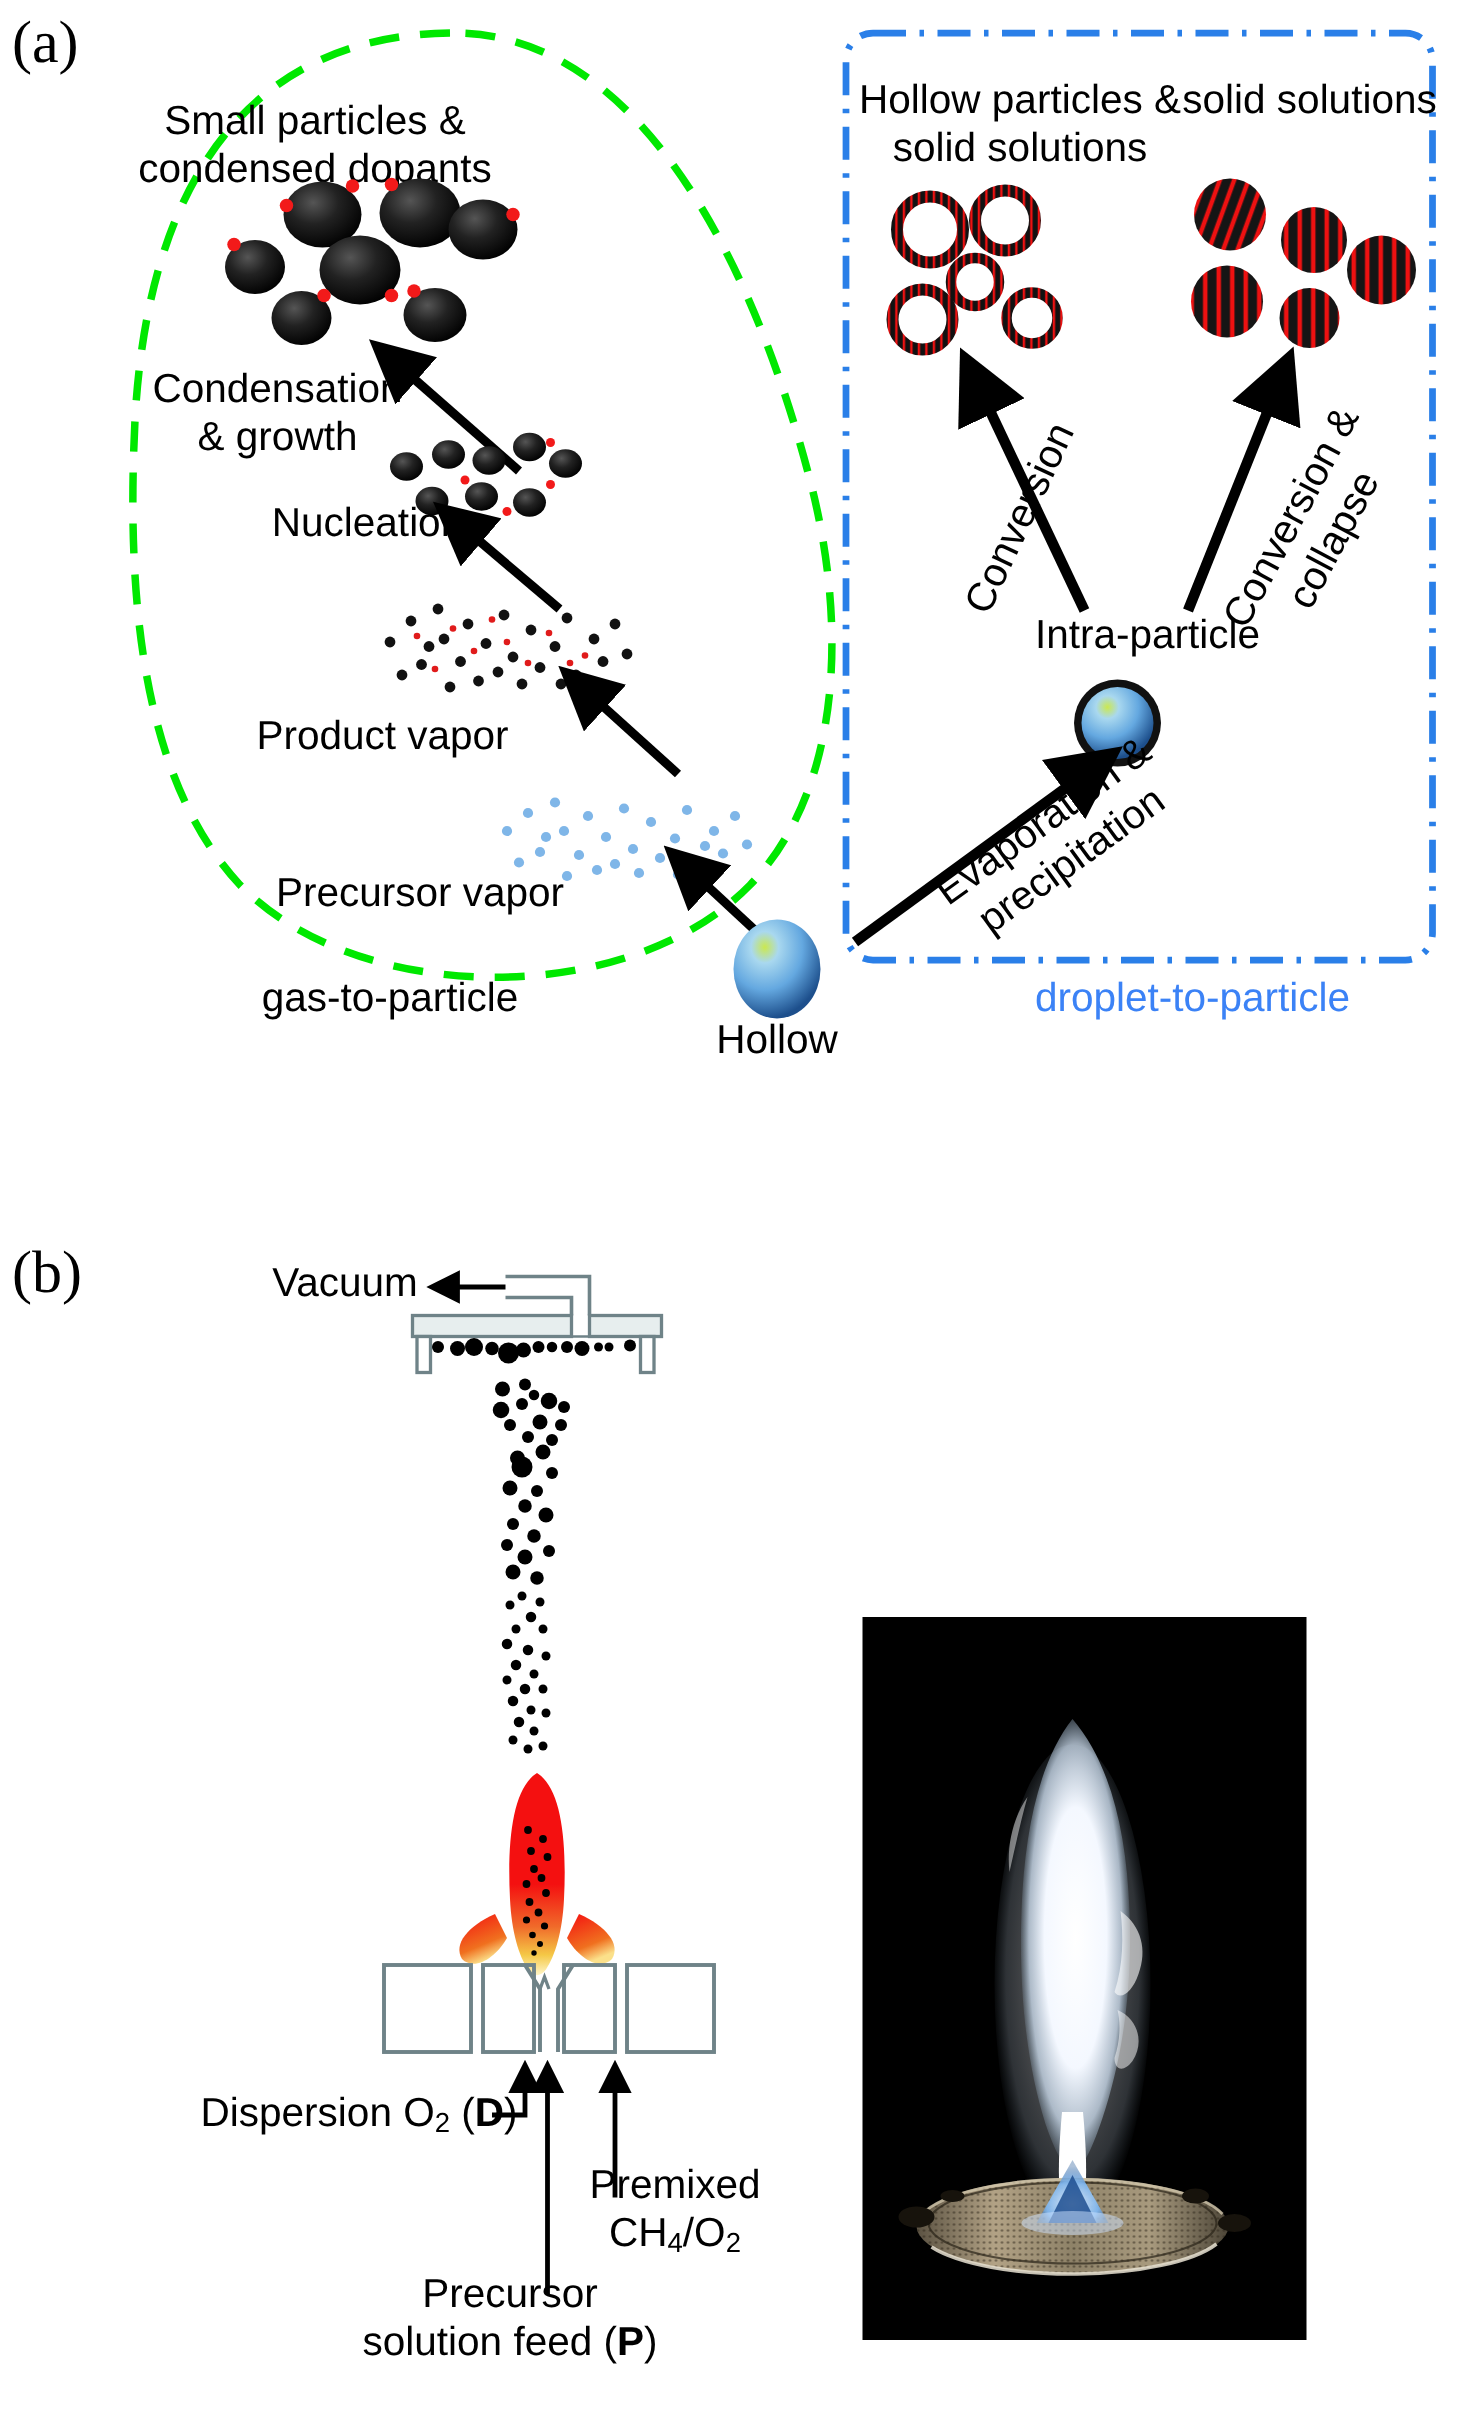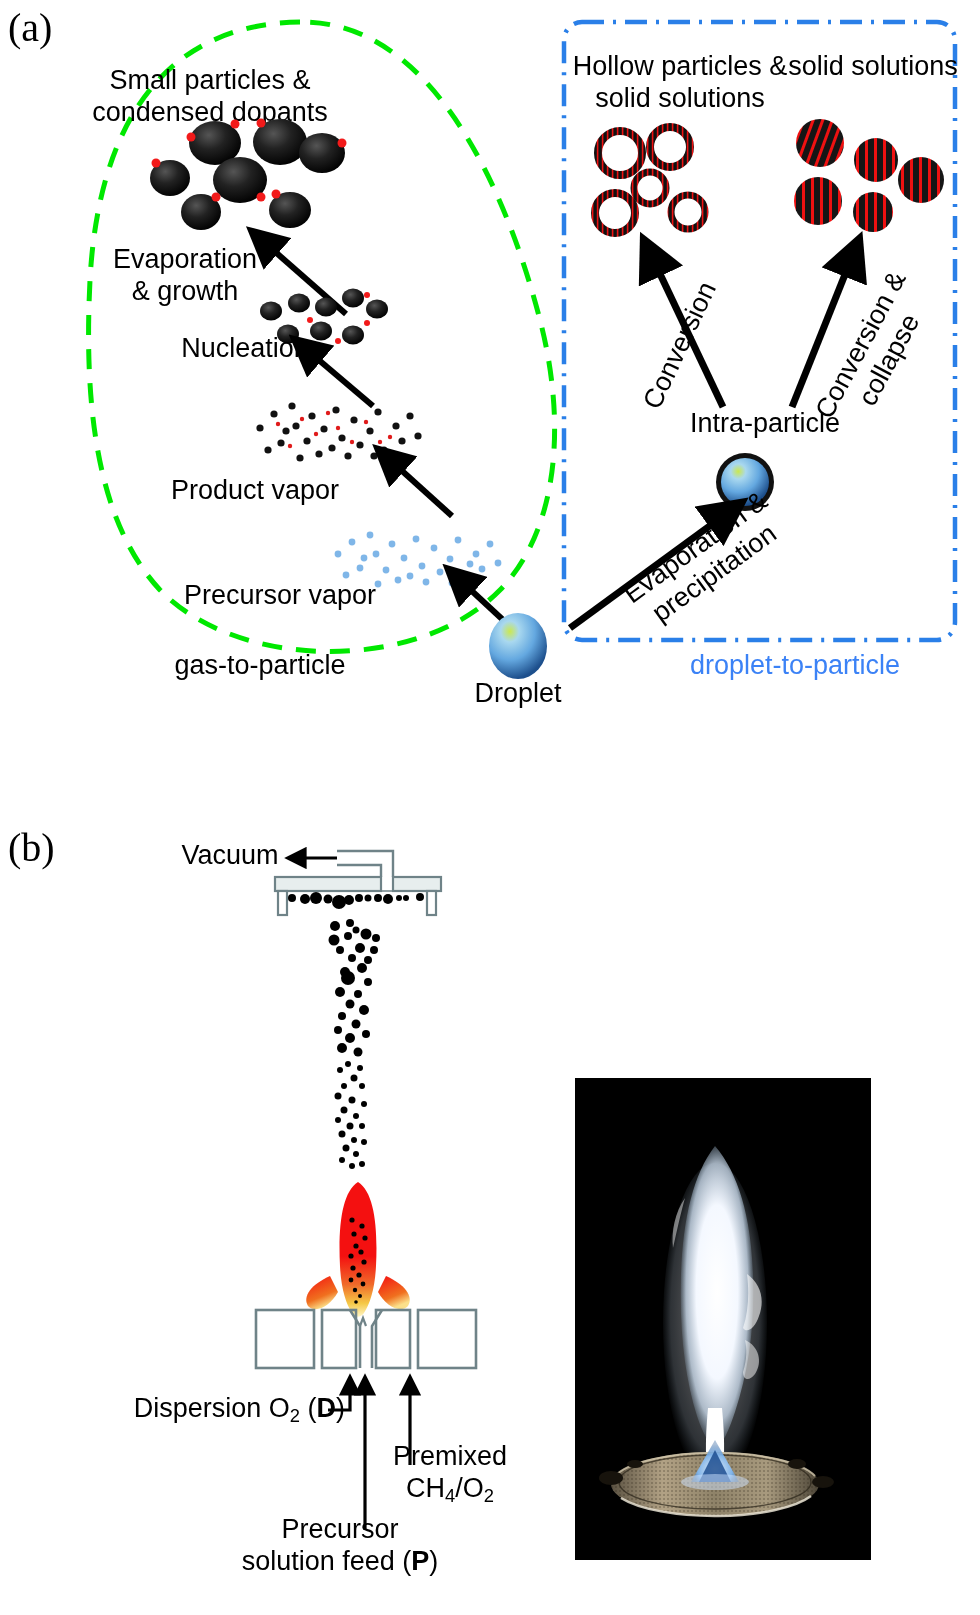--- a/index.html
+++ b/index.html
@@ -51,21 +51,21 @@
   <circle cx="61" cy="17" r="4.5" fill="#f21a1a"></circle>
   <circle cx="131" cy="3" r="4.5" fill="#f21a1a"></circle>
   <circle cx="212" cy="23" r="4.5" fill="#f21a1a"></circle>
   <circle cx="26" cy="43" r="4.5" fill="#f21a1a"></circle>
   <circle cx="131" cy="77" r="4.5" fill="#f21a1a"></circle>
   <circle cx="86" cy="77" r="4.5" fill="#f21a1a"></circle>
   <circle cx="146" cy="74" r="4.5" fill="#f21a1a"></circle>
 </svg>
 
 <div class="abs lbl2" style="left:85px;top:243px;width:200px;">
-  <div>Evaporation</div>
+  <div>Condensation</div>
   <div>&amp; growth</div>
 </div>
 
 <svg class="abs" style="left:250px;top:232px;" width="110" height="90">
   <defs>
       <marker id="ah" markerWidth="7" markerHeight="7" refX="3" refY="3.5" orient="auto">
     <path d="M0,0 L7,3.5 L0,7 Z" fill="#000"></path>
       </marker>
     </defs>
   <line x1="96" y1="82" x2="14" y2="10" stroke="#000" stroke-width="6" marker-end="url(#ah)"></line>
@@ -185,21 +185,21 @@
   <defs>
     <radialGradient id="drp" cx="36%" cy="28%" r="72%">
       <stop offset="0%" stop-color="#cbe84f"></stop>
       <stop offset="22%" stop-color="#a9d8ef"></stop>
       <stop offset="60%" stop-color="#64a8e0"></stop>
       <stop offset="100%" stop-color="#1d4f8c"></stop>
     </radialGradient>
   </defs>
   <ellipse cx="36" cy="38" rx="29" ry="33" fill="url(#drp)"></ellipse>
 </svg>
-<div class="abs lbl" style="left:438px;top:678px;width:160px;">Droplet</div>
+<div class="abs lbl" style="left:438px;top:678px;width:160px;">Hollow</div>
 
 <div class="abs lbl2" style="left:565px;top:50px;width:230px;">
   <div>Hollow particles &amp;</div>
   <div>solid solutions</div>
 </div>
 <div class="abs lbl2" style="left:768px;top:50px;width:210px;">
   <div>solid solutions</div>
 </div>
 
 <svg class="abs" style="left:590px;top:125px;" width="145" height="115">

